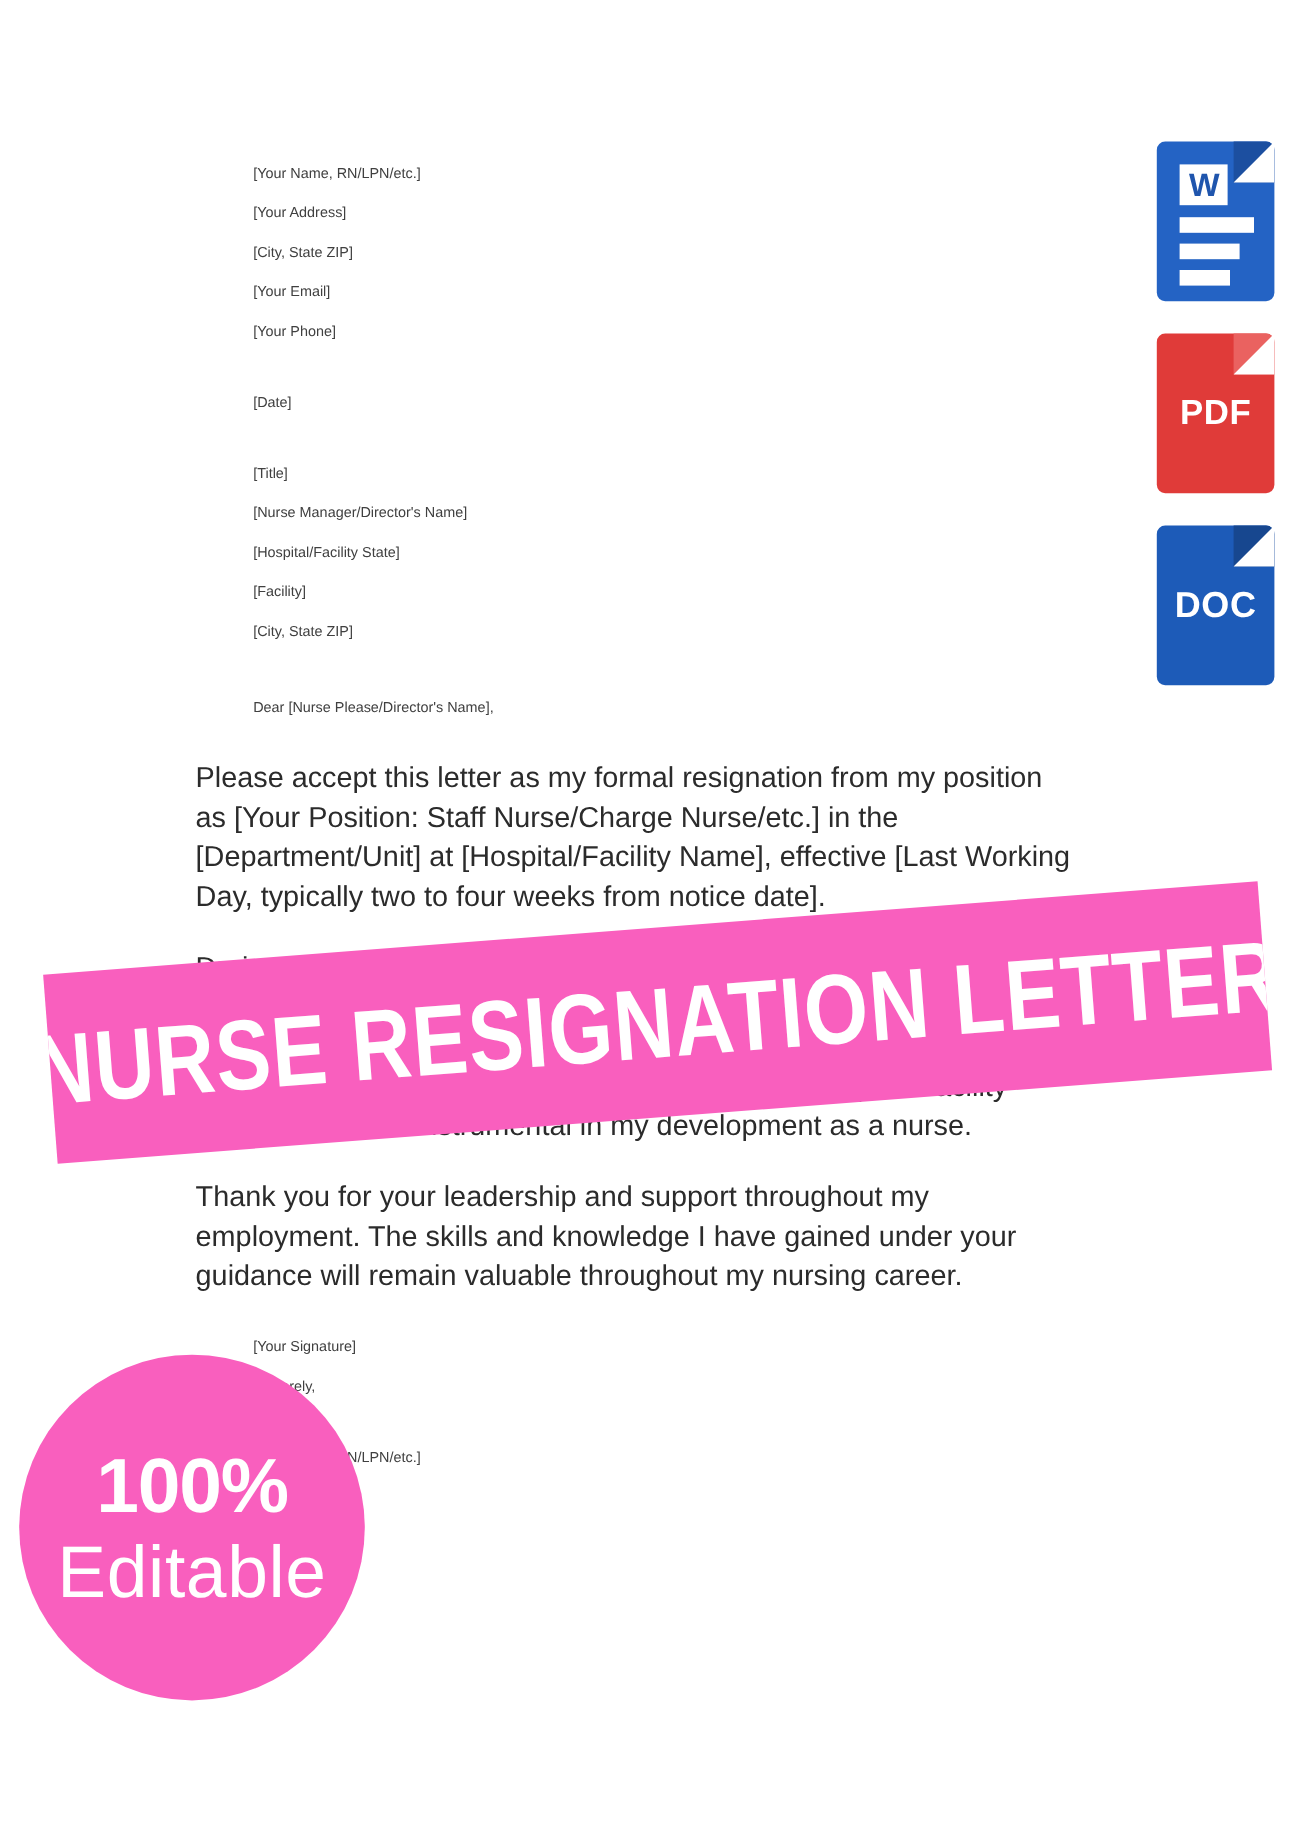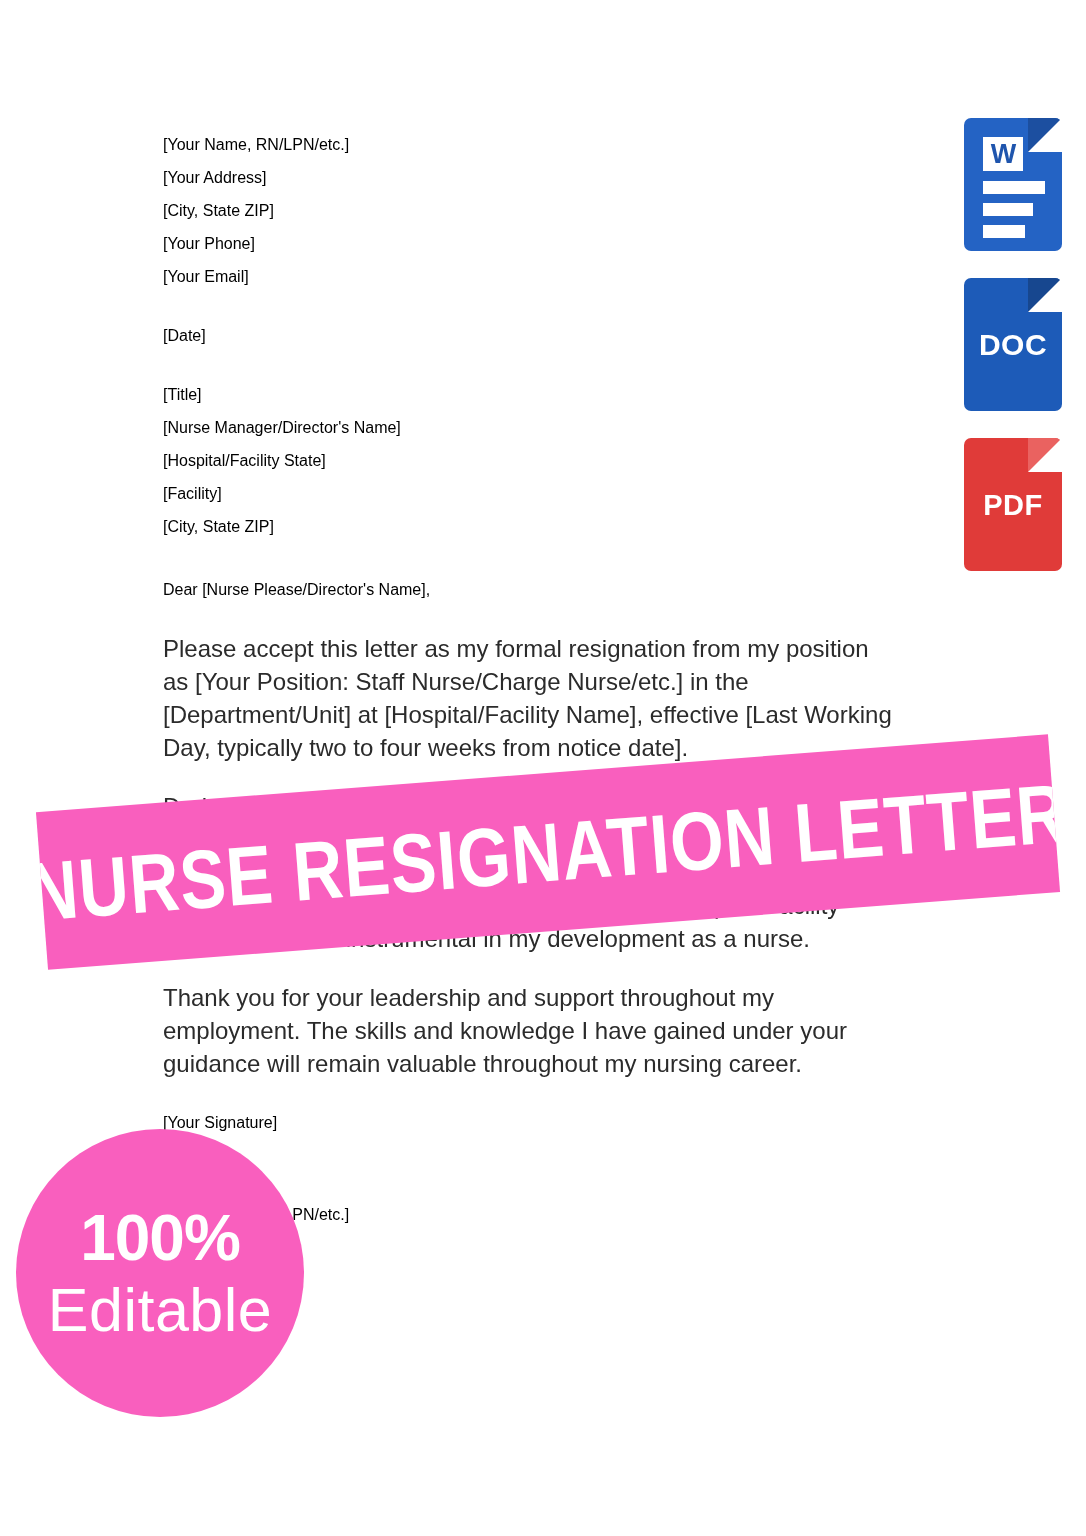--- a/index.html
+++ b/index.html
@@ -17,24 +17,25 @@
   .letter {
     position: absolute;
     left: 163px;
     top: 128px;
     width: 740px;
   }
   .addr-block { margin-bottom: 26px; }
   .addr-line,
   .salutation,
   .sig-line {
-    font-size: 16px;
+    font-size: 12px;
     line-height: 33px;
-    color: #000000;
+    color: #404040;
     white-space: nowrap;
+    margin-left: 48px;
   }
   .date-block { margin-bottom: 26px; }
   .recipient-block { margin-bottom: 30px; }
   .salutation { margin-bottom: 26px; }
 
   .para {
     font-size: 24px;
     line-height: 33px;
     color: #2b2b2b;
     margin: 0 0 26px 0;
@@ -179,22 +180,22 @@
 </style>
 </head>
 <body>
 
 <div class="letter">
 
   <div class="addr-block">
     <div class="addr-line">[Your Name, RN/LPN/etc.]</div>
     <div class="addr-line">[Your Address]</div>
     <div class="addr-line">[City, State ZIP]</div>
+    <div class="addr-line">[Your Email]</div>
     <div class="addr-line">[Your Phone]</div>
-    <div class="addr-line">[Your Email]</div>
   </div>
 
   <div class="date-block">
     <div class="addr-line">[Date]</div>
   </div>
 
   <div class="recipient-block">
     <div class="addr-line">[Title]</div>
     <div class="addr-line">[Nurse Manager/Director's Name]</div>
     <div class="addr-line">[Hospital/Facility State]</div>
@@ -220,30 +221,30 @@
   <div class="file-icon icon-word">
     <div class="corner"></div>
     <div class="w-badge">W</div>
     <div class="w-bars">
       <span></span>
         <span></span>
         <span></span>
     </div>
   </div>
 
+  <div class="file-icon icon-pdf">
+    <div class="corner"></div>
+    <div class="icon-label">PDF</div>
+  </div>
+
   <div class="file-icon icon-doc">
     <div class="corner"></div>
     <div class="icon-label">DOC</div>
   </div>
 
-  <div class="file-icon icon-pdf">
-    <div class="corner"></div>
-    <div class="icon-label">PDF</div>
-  </div>
-
 </div>
 
 <div class="banner">
   <div class="banner-title">NURSE RESIGNATION LETTER</div>
 </div>
 
 <div class="badge">
   <div class="badge-percent">100%</div>
   <div class="badge-sub">Editable</div>
 </div>

